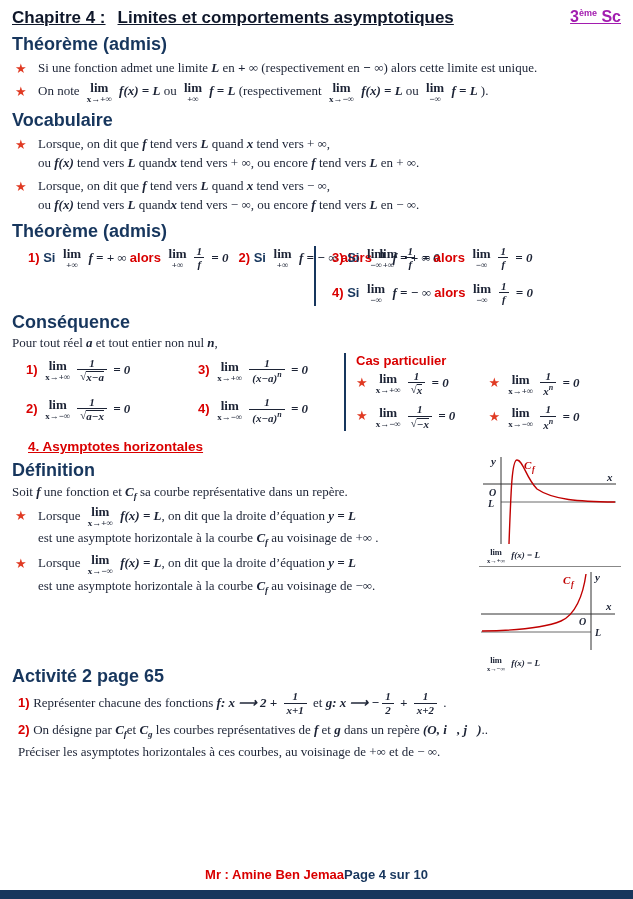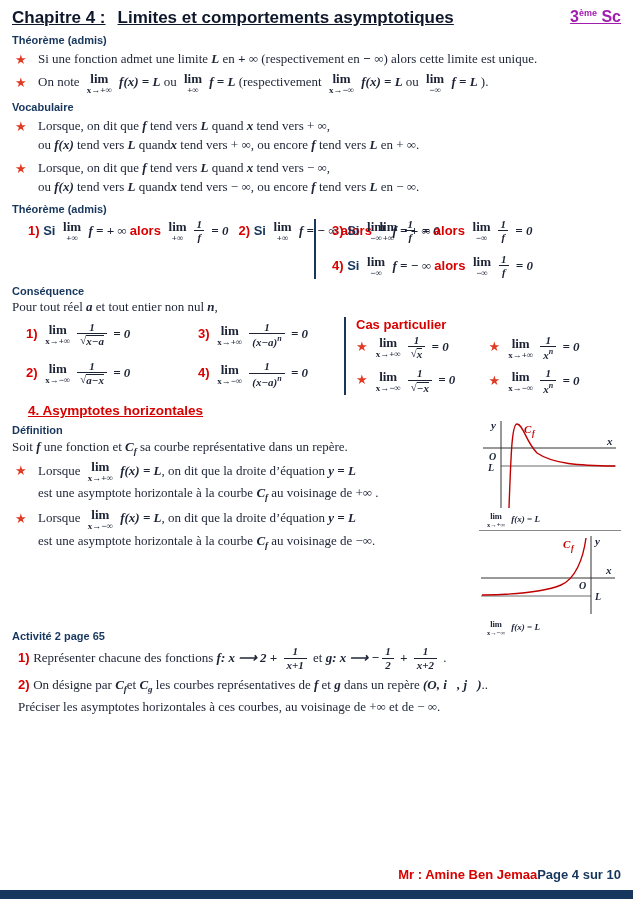--- a/index.html
+++ b/index.html
@@ -11,21 +11,21 @@
   .hdr{display:flex;justify-content:space-between;align-items:flex-start;margin-bottom:2px;}
   .hdr-title{font-family:"Liberation Sans",sans-serif;font-weight:700;font-size:17px;
              color:#0f172a;text-decoration:underline;}
   .hdr-title .ch-label{margin-right:12px;}
   .grade{font-family:"Liberation Sans",sans-serif;font-weight:700;font-size:16px;
          color:#a21caf;text-decoration:underline;white-space:nowrap;}
   .grade sup{font-size:9px;}
 
   
   .sec-h{font-family:"Liberation Sans",sans-serif;font-weight:700;color:#17365d;
-         font-size:11px;margin:6px 0 2px;}
+         font-size:18px;margin:6px 0 2px;}
   .red-h{font-family:"Liberation Sans",sans-serif;font-weight:700;color:#d90000;
          font-size:13.5px;text-decoration:underline;margin:8px 16px 1px;}
 
   
   .bullet{position:relative;padding-left:26px;margin:3px 0;line-height:1.5;}
   .bstar{position:absolute;left:3px;top:1px;color:#e03a23;font-size:13px;}
 
   
   .m{font-weight:700;font-style:italic;}
   .msub{font-weight:700;font-style:italic;font-size:9px;vertical-align:-3px;}
@@ -79,21 +79,21 @@
   .gcap .lw{font-size:8.5px;}
   .gcap .lu{font-size:6.5px;}
   .gcap .m{font-size:9px;}
   .gsep{border-bottom:1px solid #888;margin:2px 0 3px;}
 
   
   .act-item{padding-left:6px;margin:4px 0;line-height:1.55;}
 
   
   .footer{position:absolute;left:12px;right:12px;bottom:17px;display:flex;
-          justify-content:flex-end;font-family:"Liberation Sans",sans-serif;
+          justify-content:center;font-family:"Liberation Sans",sans-serif;
           font-weight:700;font-size:13px;}
   .f-author{color:#d90000;}
   .f-page{color:#17365d;}
   .footer-bar{position:absolute;left:0;right:0;bottom:0;height:9px;background:#17365d;}
 </style>
 </head>
 <body>
 
 <div class="page">
 

